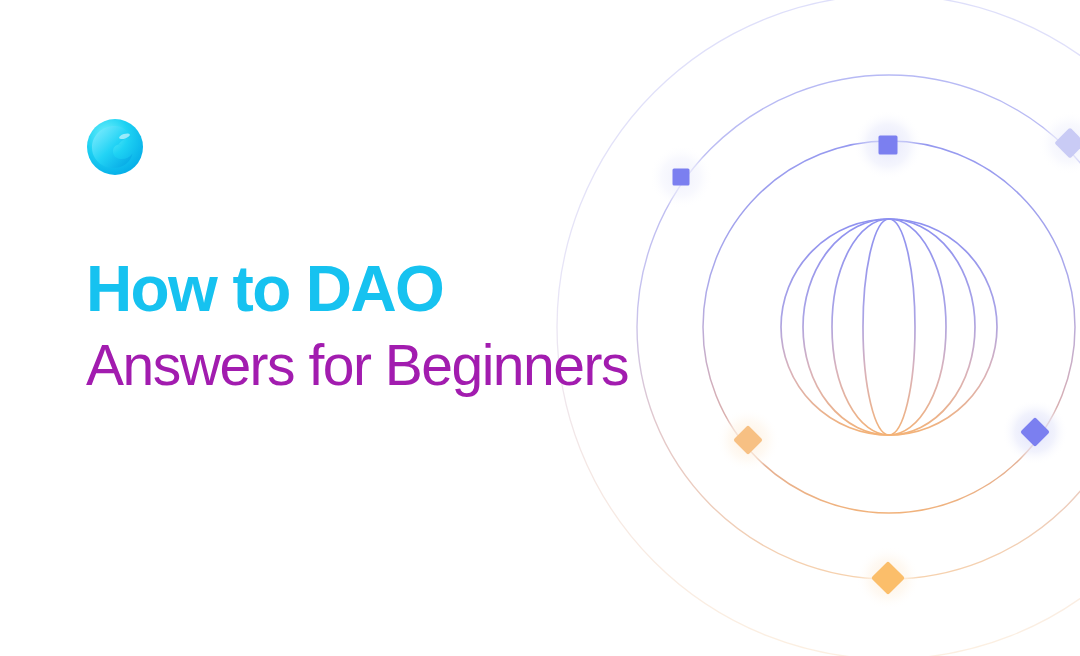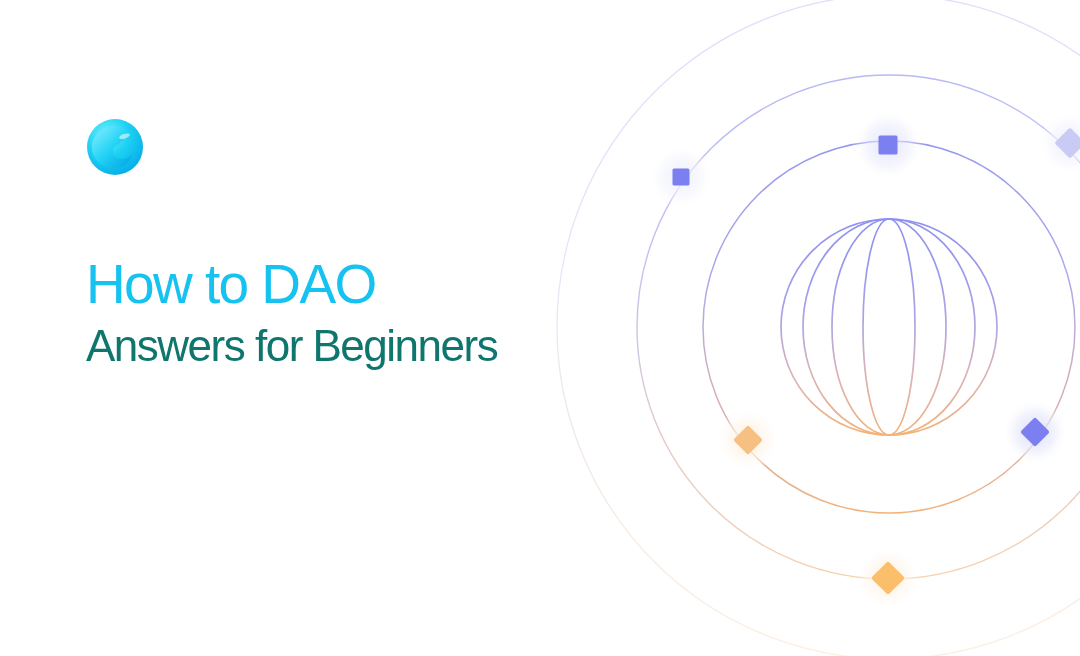--- a/index.html
+++ b/index.html
@@ -47,35 +47,35 @@
 
   .headline-block {
     position: absolute;
     left: 86px;
     top: 252px;
     width: 700px;
   }
 
   .title-main {
     display: block;
-    font-size: 55px;
-    font-weight: 400;
+    font-size: 64px;
+    font-weight: 700;
     letter-spacing: -1.6px;
     line-height: 1.18;
     color: #16c2f0;
     white-space: nowrap;
   }
 
   .title-sub {
     display: block;
-    font-size: 44px;
+    font-size: 57px;
     font-weight: 400;
     letter-spacing: -1.5px;
     line-height: 1.30;
-    color: #0f766e;
+    color: #a21caf;
     white-space: nowrap;
   }
 </style>
 </head>
 <body>
 
 <div id="stage">
 
   <svg id="artwork" viewBox="0 0 1080 656">
     <defs>

